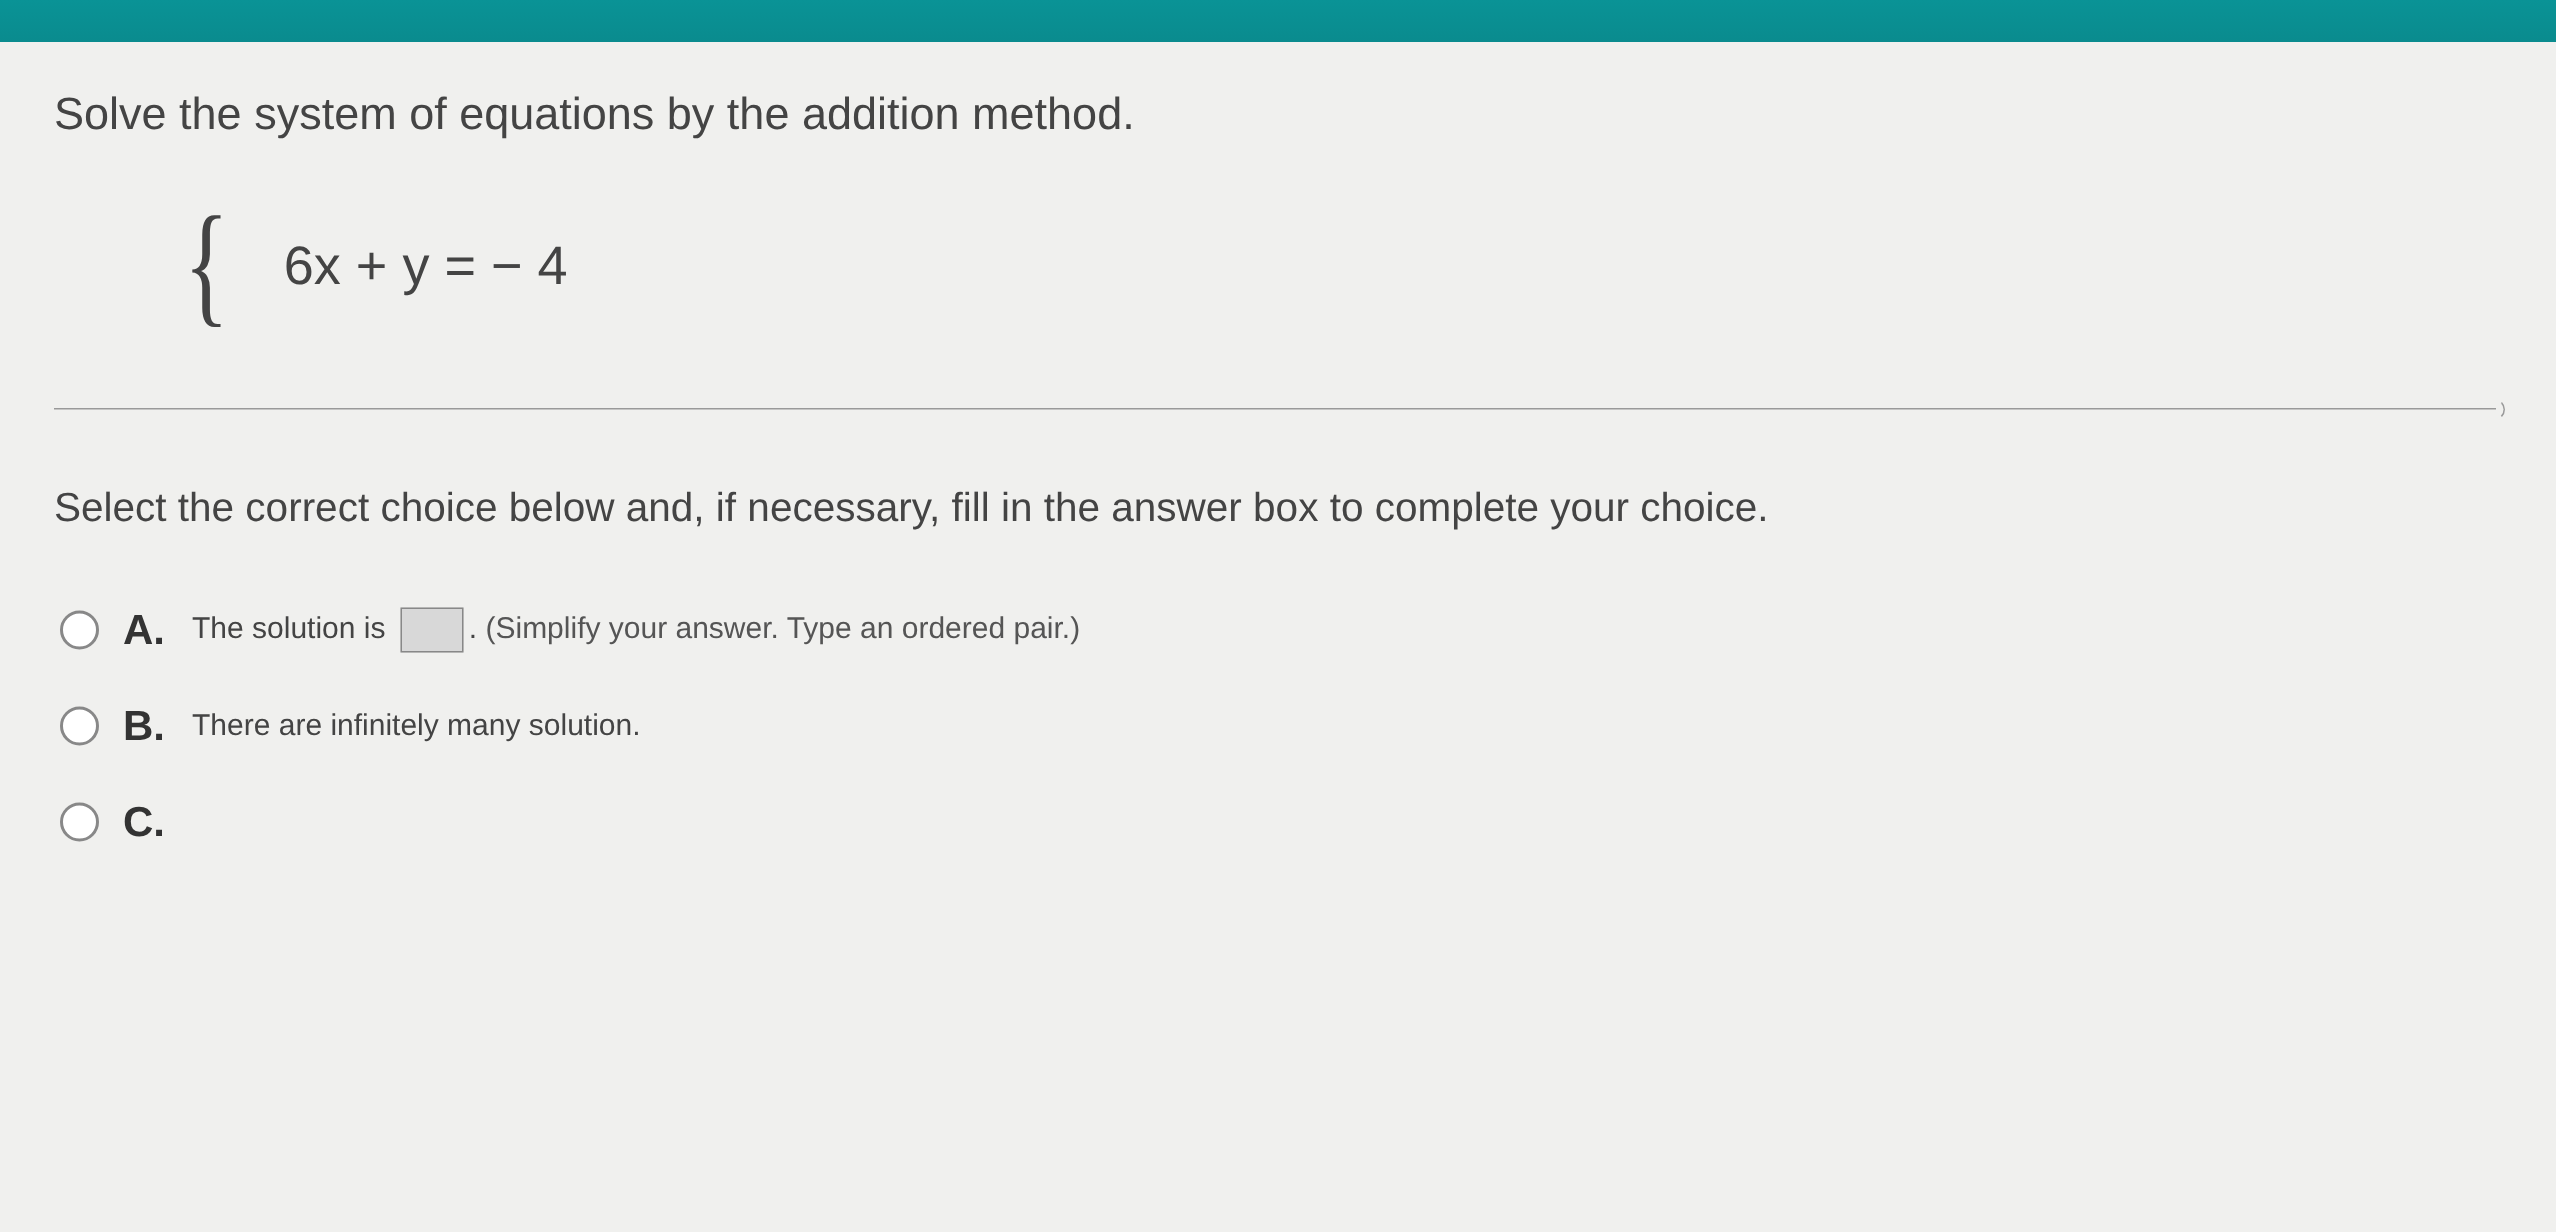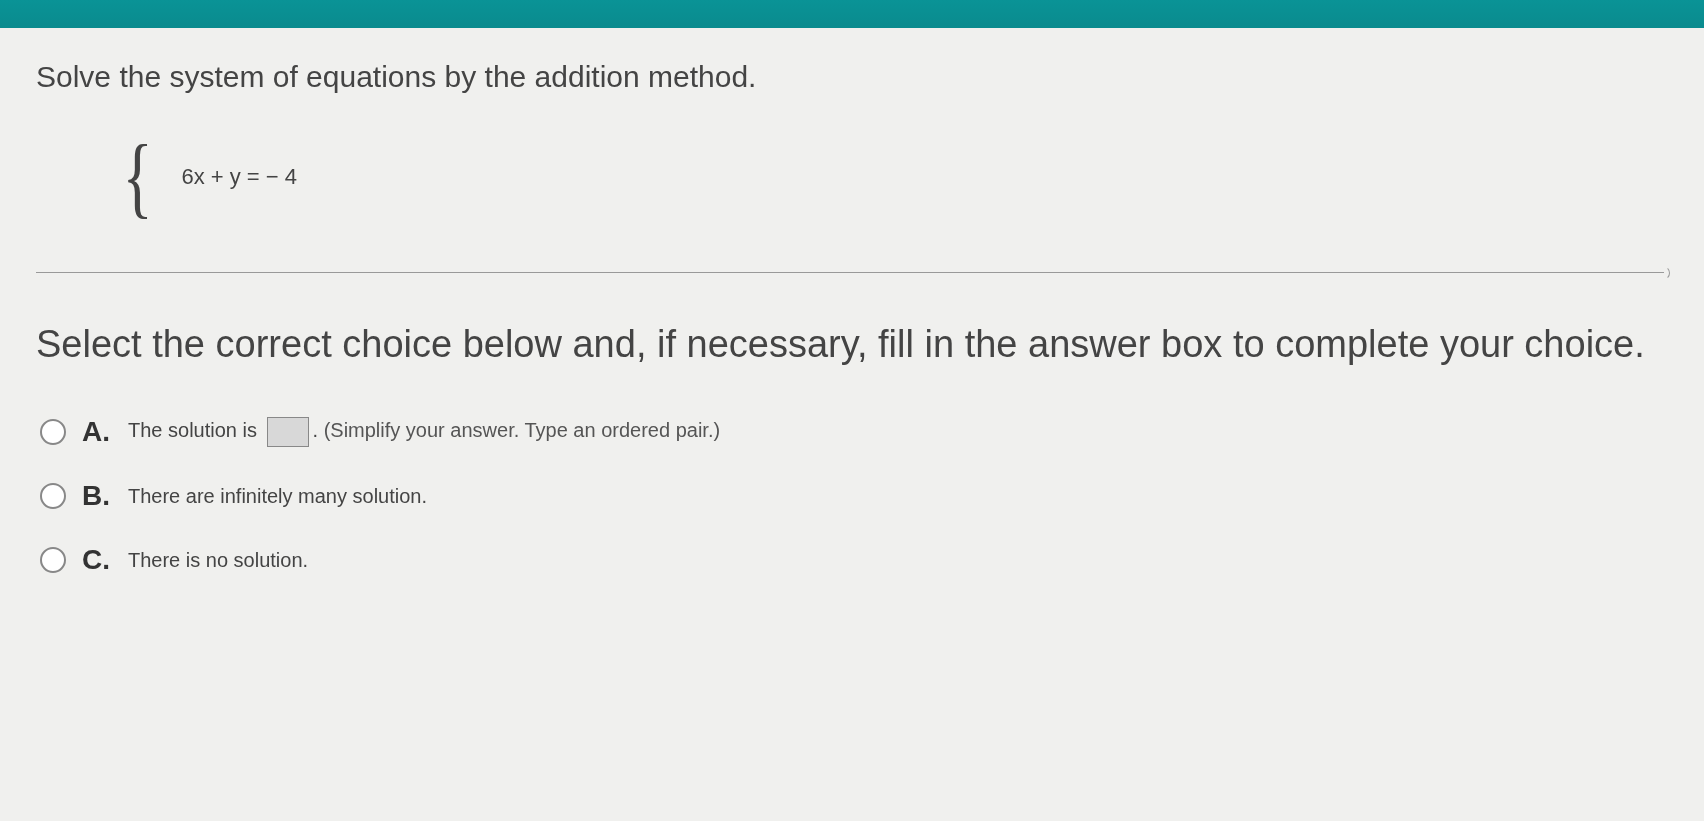--- a/index.html
+++ b/index.html
@@ -41,21 +41,21 @@
       color: #444;
       font-weight: 300;
       transform: scaleX(0.7);
       margin-right: 10px;
       font-family: 'Times New Roman', serif;
     }
     .equations {
       display: flex;
       flex-direction: column;
       gap: 12px;
-      font-size: 22px;
+      font-size: 36px;
       color: #444;
     }
     .eq-line {
       white-space: pre;
     }
     .divider {
       width: 100%;
       height: 1px;
       background: #999;
       margin-bottom: 50px;
@@ -68,21 +68,21 @@
       top: -6px;
       width: 12px;
       height: 12px;
       border: 1px solid #999;
       border-radius: 50%;
       border-left-color: transparent;
       border-bottom-color: transparent;
       border-top-color: transparent;
     }
     .instruction {
-      font-size: 38px;
+      font-size: 27px;
       color: #444;
       margin-bottom: 50px;
     }
     .choices {
       display: flex;
       flex-direction: column;
       gap: 32px;
       margin-left: 4px;
     }
     .choice {
@@ -152,17 +152,16 @@
 
     <div class="choice">
       <div class="radio"></div>
       <div class="choice-letter">B.</div>
       <div class="choice-text">There are infinitely many solution.</div>
     </div>
 
     <div class="choice">
       <div class="radio"></div>
       <div class="choice-letter">C.</div>
-      <div class="choice-text">There is no solution.</div>
     </div>
 
   </div>
 </div>
 
 </body></html>

